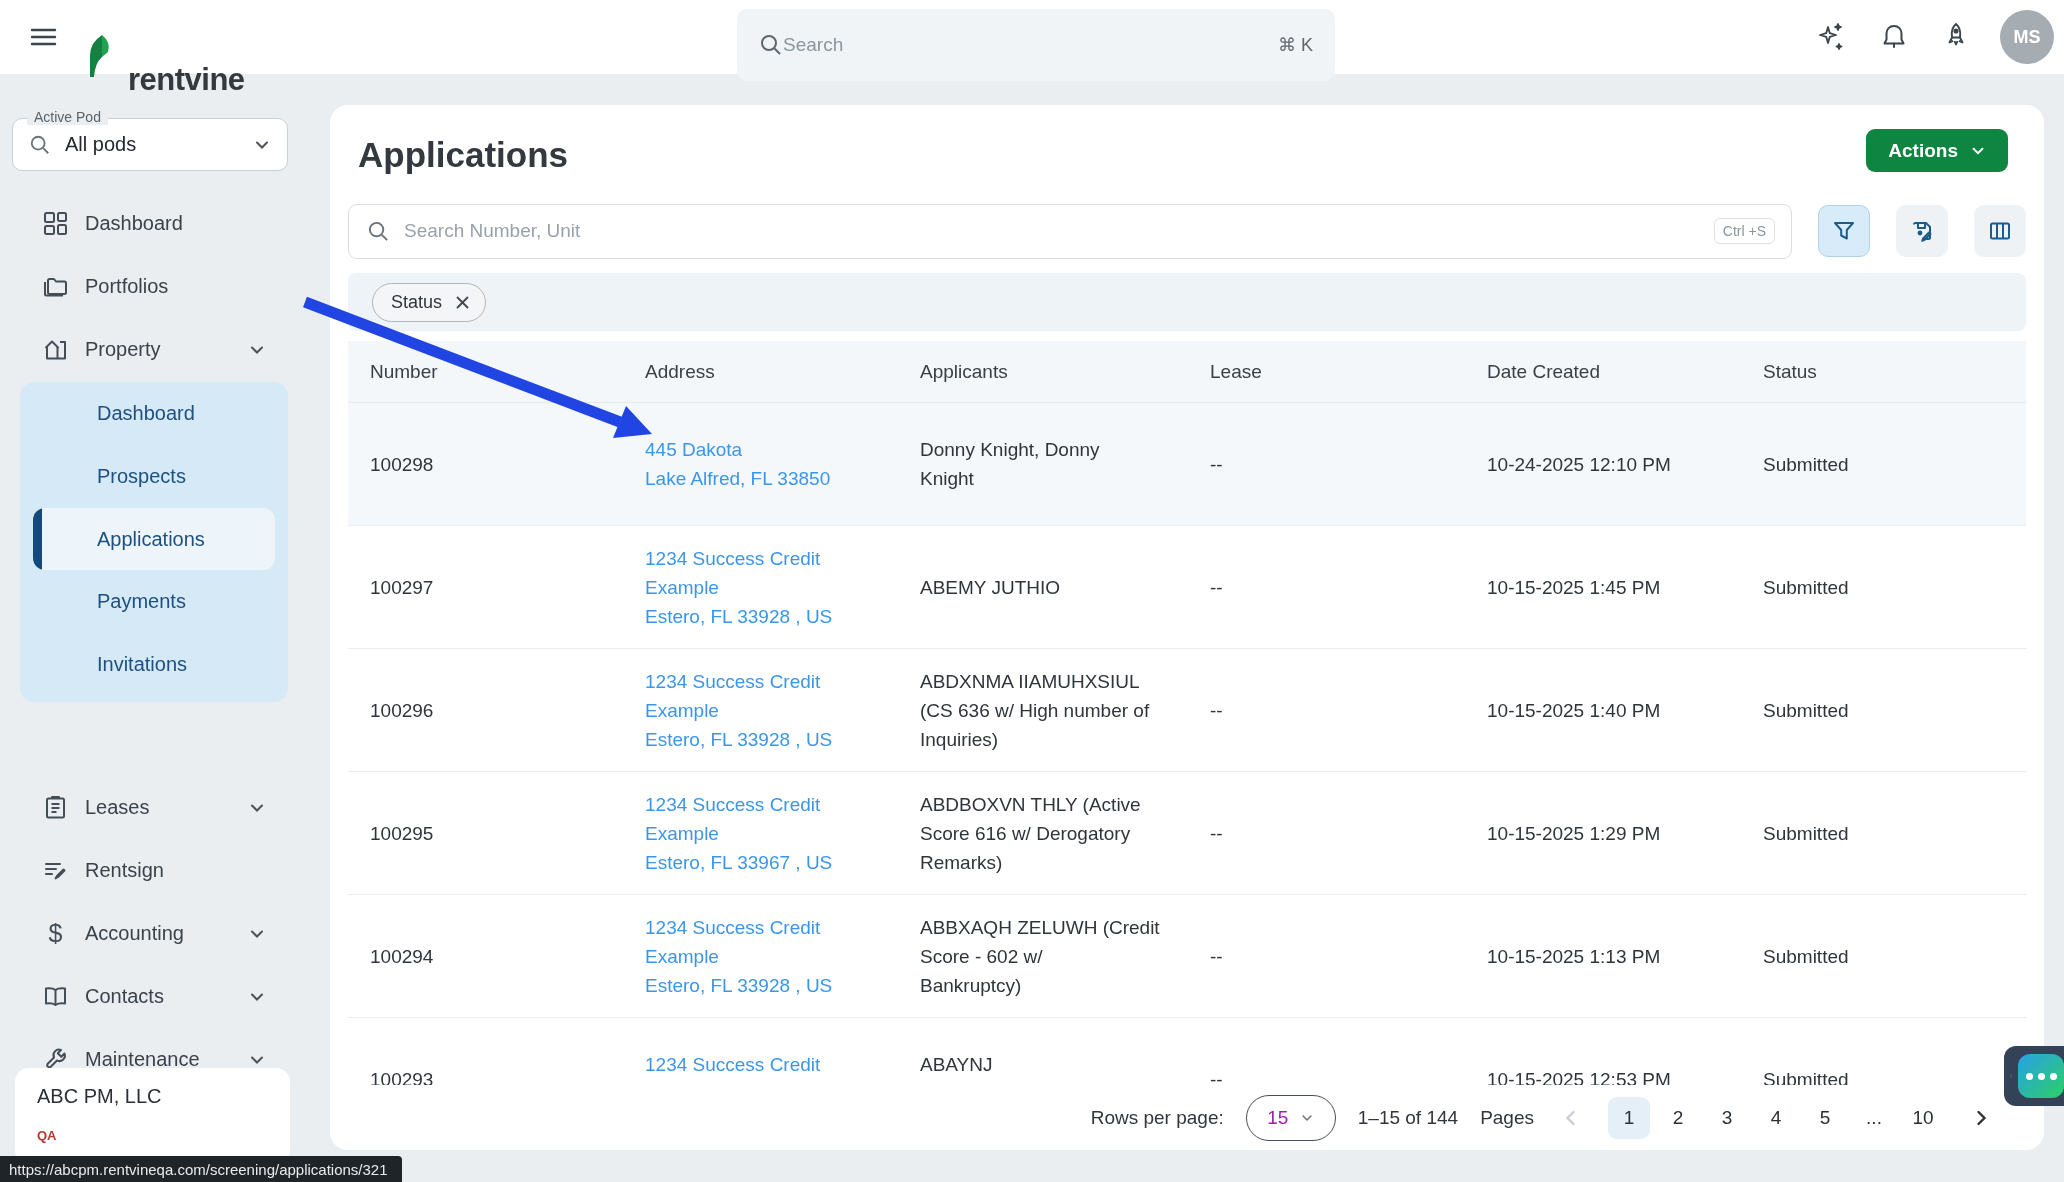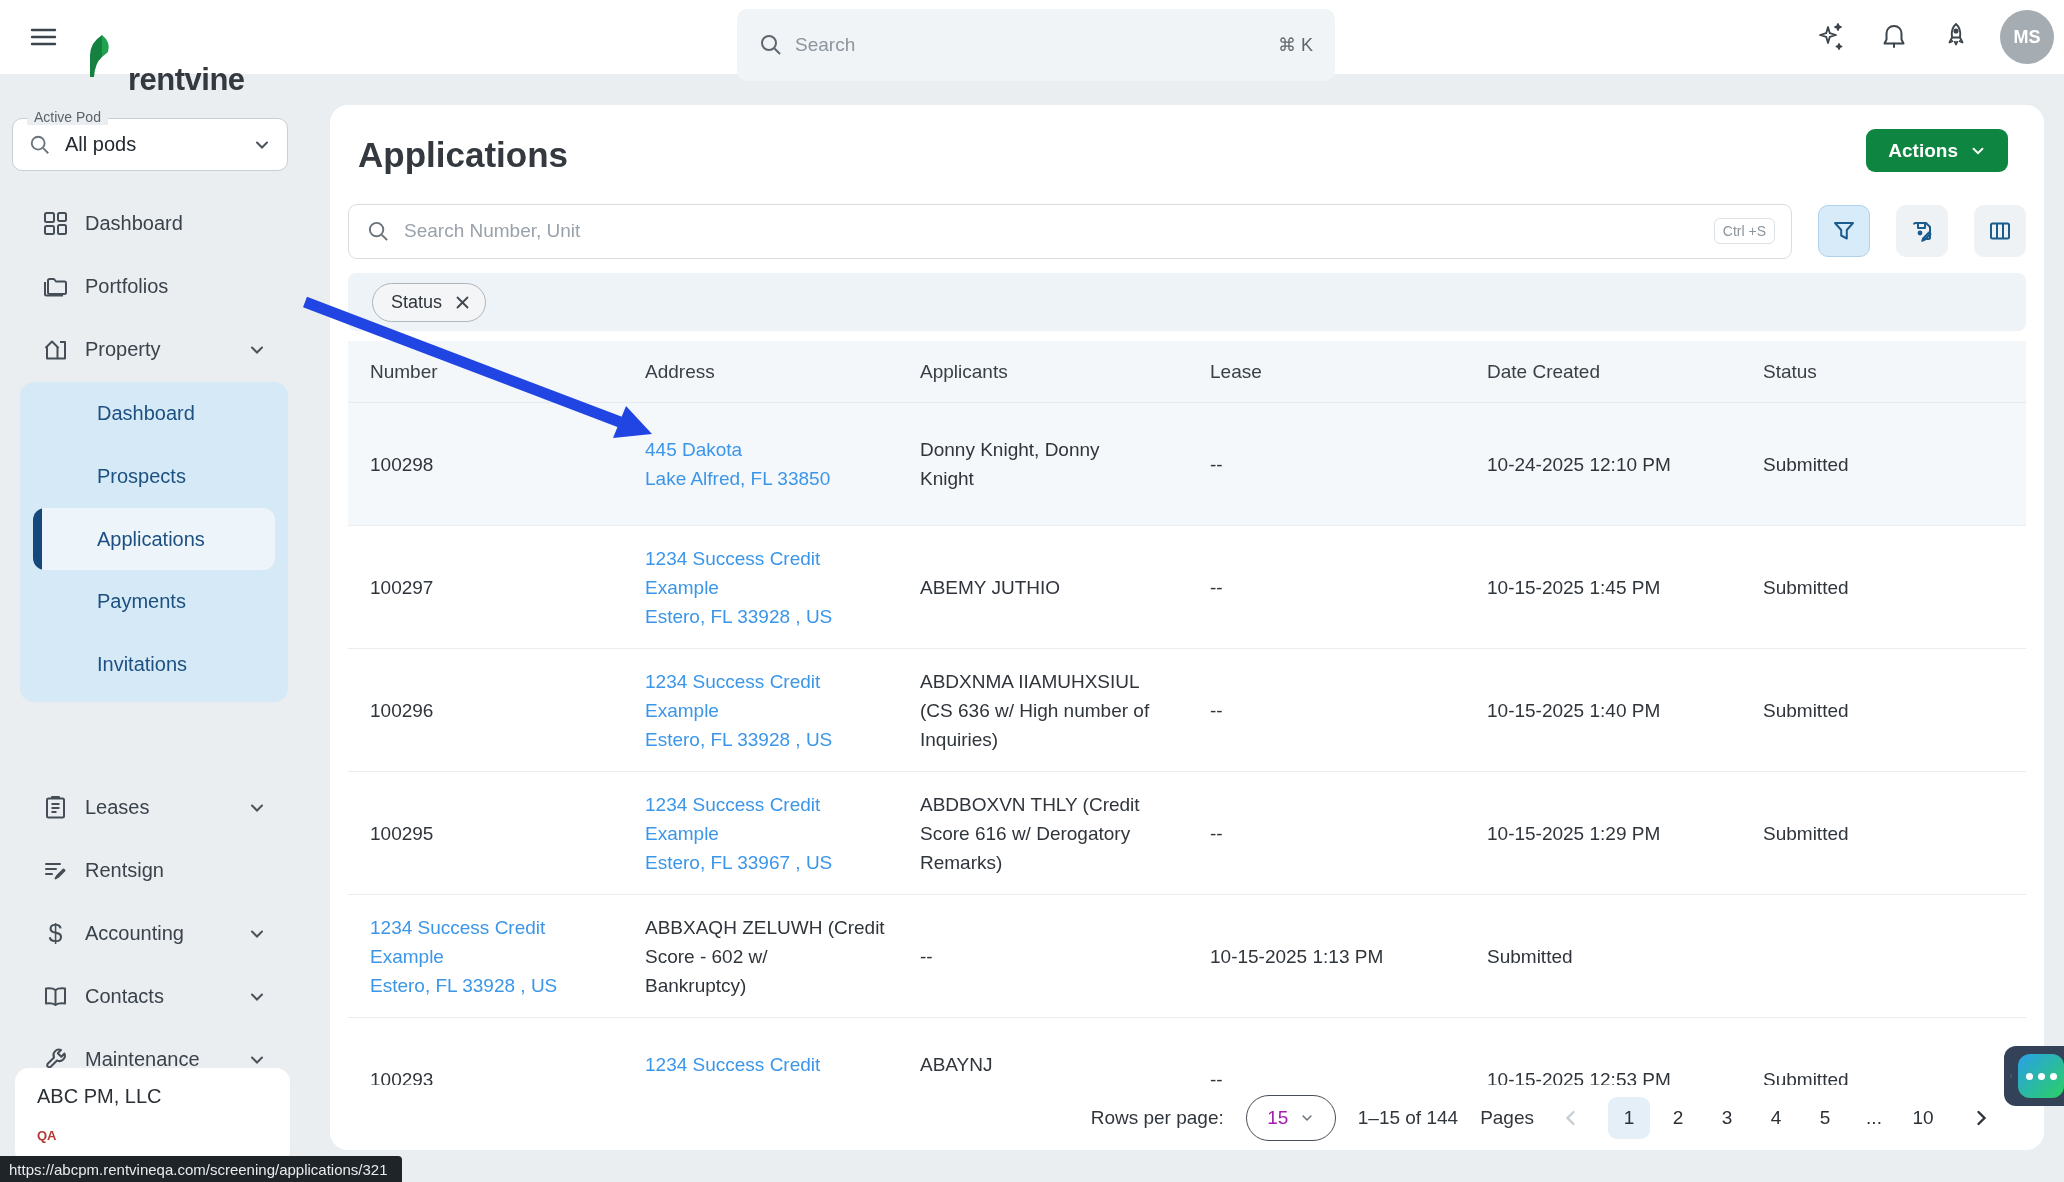--- a/index.html
+++ b/index.html
@@ -8,21 +8,21 @@
     position:relative; width:2064px; height:1182px; overflow:hidden;
     background:#eaeef1; font-family:"Liberation Sans", sans-serif; color:#32383e;
   }
   svg { display:block; }
 
   
   .topbar { position:absolute; top:0; left:0; right:0; height:74px; background:#fff; display:flex; align-items:center; z-index:5; }
   .hamburger { position:absolute; left:30px; top:24px; width:27px; height:26px; cursor:pointer; }
   .brand { position:absolute; left:80px; top:14px; display:flex; align-items:center; gap:8px; }
   .brand-text { font-size:31px; font-weight:600; color:#33393f; letter-spacing:-0.5px;margin-top:48px; }
-  .top-search { position:absolute; left:737px; top:9px; width:598px; height:72px; background:#f1f4f6; border-radius:10px; display:flex; align-items:center; padding:0 22px; gap:12px; }
+  .top-search { position:absolute; left:737px; top:9px; width:598px; height:72px; background:#f1f4f6; border-radius:10px; display:flex; align-items:center; padding:0 22px; gap:0; }
   .top-search input { flex:1; border:none; outline:none; background:transparent; font-size:19px; color:#3a4148; font-family:"Liberation Sans", sans-serif; }
   .top-search input::placeholder { color:#8b959d; }
   .kbd-hint { font-size:18px; color:#5d666e; white-space:nowrap; }
   .top-icon { position:absolute; top:21px; width:32px; height:32px; cursor:pointer; }
   .avatar { position:absolute; right:10px; top:10px; width:54px; height:54px; border-radius:50%; background:#a5adb2; color:#fff; font-size:18px; font-weight:700; display:flex; align-items:center; justify-content:center; cursor:pointer; }
 
   
   .sidebar { position:absolute; top:74px; left:0; width:310px; bottom:0; }
   .pod-box { position:absolute; left:12px; top:44px; width:276px; height:53px; background:#fff; border:1.5px solid #c7ced4; border-radius:10px; display:flex; align-items:center; padding:0 16px; gap:14px; cursor:pointer; }
   .pod-label { position:absolute; top:-10px; left:14px; background:#eaeef1; padding:0 7px; font-size:14px; color:#5b646d; }
@@ -400,30 +400,31 @@
       </div>
 
       <div class="t-row">
         <div class="td">100295</div>
         <div class="td">
           <span class="addr-line">1234 Success Credit</span>
           <span class="addr-line">Example</span>
           <span class="addr-line">Estero, FL 33967 , US</span>
         </div>
         <div class="td">
-          <span class="app-line">ABDBOXVN THLY (Credit</span>
+          <span class="app-line">ABDBOXVN THLY (Active</span>
           <span class="app-line">Score 616 w/ Derogatory</span>
           <span class="app-line">Remarks)</span>
         </div>
         <div class="td">--</div>
         <div class="td">10-15-2025 1:29 PM</div>
         <div class="td">Submitted</div>
       </div>
 
       <div class="t-row">
+        <div class="td">100294</div>
         <div class="td">
           <span class="addr-line">1234 Success Credit</span>
           <span class="addr-line">Example</span>
           <span class="addr-line">Estero, FL 33928 , US</span>
         </div>
         <div class="td">
           <span class="app-line">ABBXAQH ZELUWH (Credit</span>
           <span class="app-line">Score - 602 w/</span>
           <span class="app-line">Bankruptcy)</span>
         </div>

